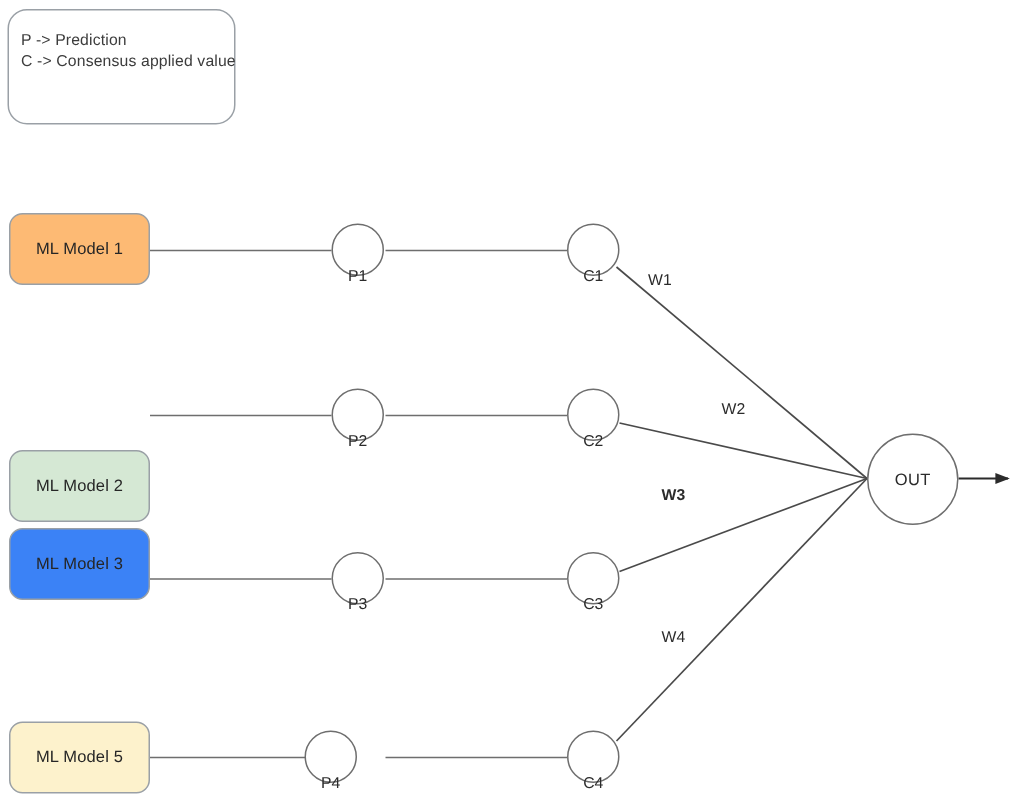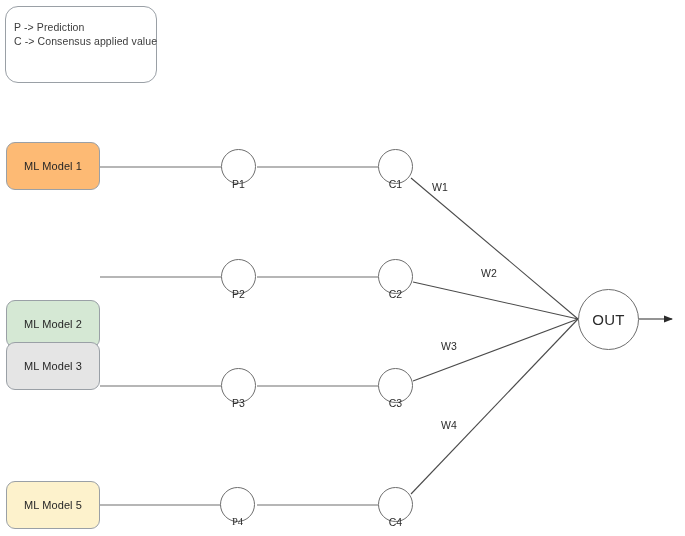--- a/index.html
+++ b/index.html
@@ -89,21 +89,21 @@
     color: #2b2b2b;
     margin-top: 34px;
   }
   .node-out {
     width: 61px;
     height: 61px;
     left: 578px;
     top: 289px;
   }
   .node-out .node-label {
-    font-size: 15px;
+    font-size: 11px;
     color: #2b2b2b;
     letter-spacing: 0.2px;
     text-align: center;
   }
   
   .w-label {
     position: absolute;
     font-size: 10.5px;
     color: #2b2b2b;
     letter-spacing: 0.1px;
@@ -145,55 +145,55 @@
     <div class="legend-line">P -&gt; Prediction</div>
     <div class="legend-line">C -&gt; Consensus applied value</div>
   </div>
 
   <div class="model-box" style="top:142px; background:#fdba74;">
     <span class="model-label">ML Model 1</span>
   </div>
   <div class="model-box" style="top:252px; background:#d5e8d4;margin-top:48px;">
     <span class="model-label">ML Model 2</span>
   </div>
-  <div class="model-box" style="top:342px; background:#e5e5e5;">
+  <div class="model-box" style="top:352px; background:#3b82f6;">
     <span class="model-label">ML Model 3</span>
   </div>
   <div class="model-box" style="top:481px; background:#fdf2cc;">
     <span class="model-label">ML Model 5</span>
   </div>
 
   <div class="node node-sm" style="left:221px; top:149px;">
     <span class="node-label">P1</span>
   </div>
   <div class="node node-sm" style="left:221px; top:259px;">
     <span class="node-label">P2</span>
   </div>
   <div class="node node-sm" style="left:221px; top:368px;">
     <span class="node-label">P3</span>
   </div>
-  <div class="node node-sm" style="left:220px; top:487px;font-family:Liberation Serif, serif;">
+  <div class="node node-sm" style="left:203px; top:487px;">
     <span class="node-label">P4</span>
   </div>
 
   <div class="node node-sm" style="left:378px; top:149px;">
     <span class="node-label">C1</span>
   </div>
   <div class="node node-sm" style="left:378px; top:259px;">
     <span class="node-label">C2</span>
   </div>
   <div class="node node-sm" style="left:378px; top:368px;">
     <span class="node-label">C3</span>
   </div>
   <div class="node node-sm" style="left:378px; top:487px;">
     <span class="node-label">C4</span>
   </div>
 
   <div class="w-label" style="left:432px; top:181px;">W1</div>
   <div class="w-label" style="left:444px; top:267px;margin-left:37px;">W2</div>
-  <div class="w-label" style="left:441px; top:340px;">W3</div>
+  <div class="w-label" style="left:441px; top:324px;font-weight:bold;">W3</div>
   <div class="w-label" style="left:441px; top:419px;">W4</div>
 
   <div class="node node-out">
     <span class="node-label">OUT</span>
   </div>
 
 </div>
 
 </body></html>

